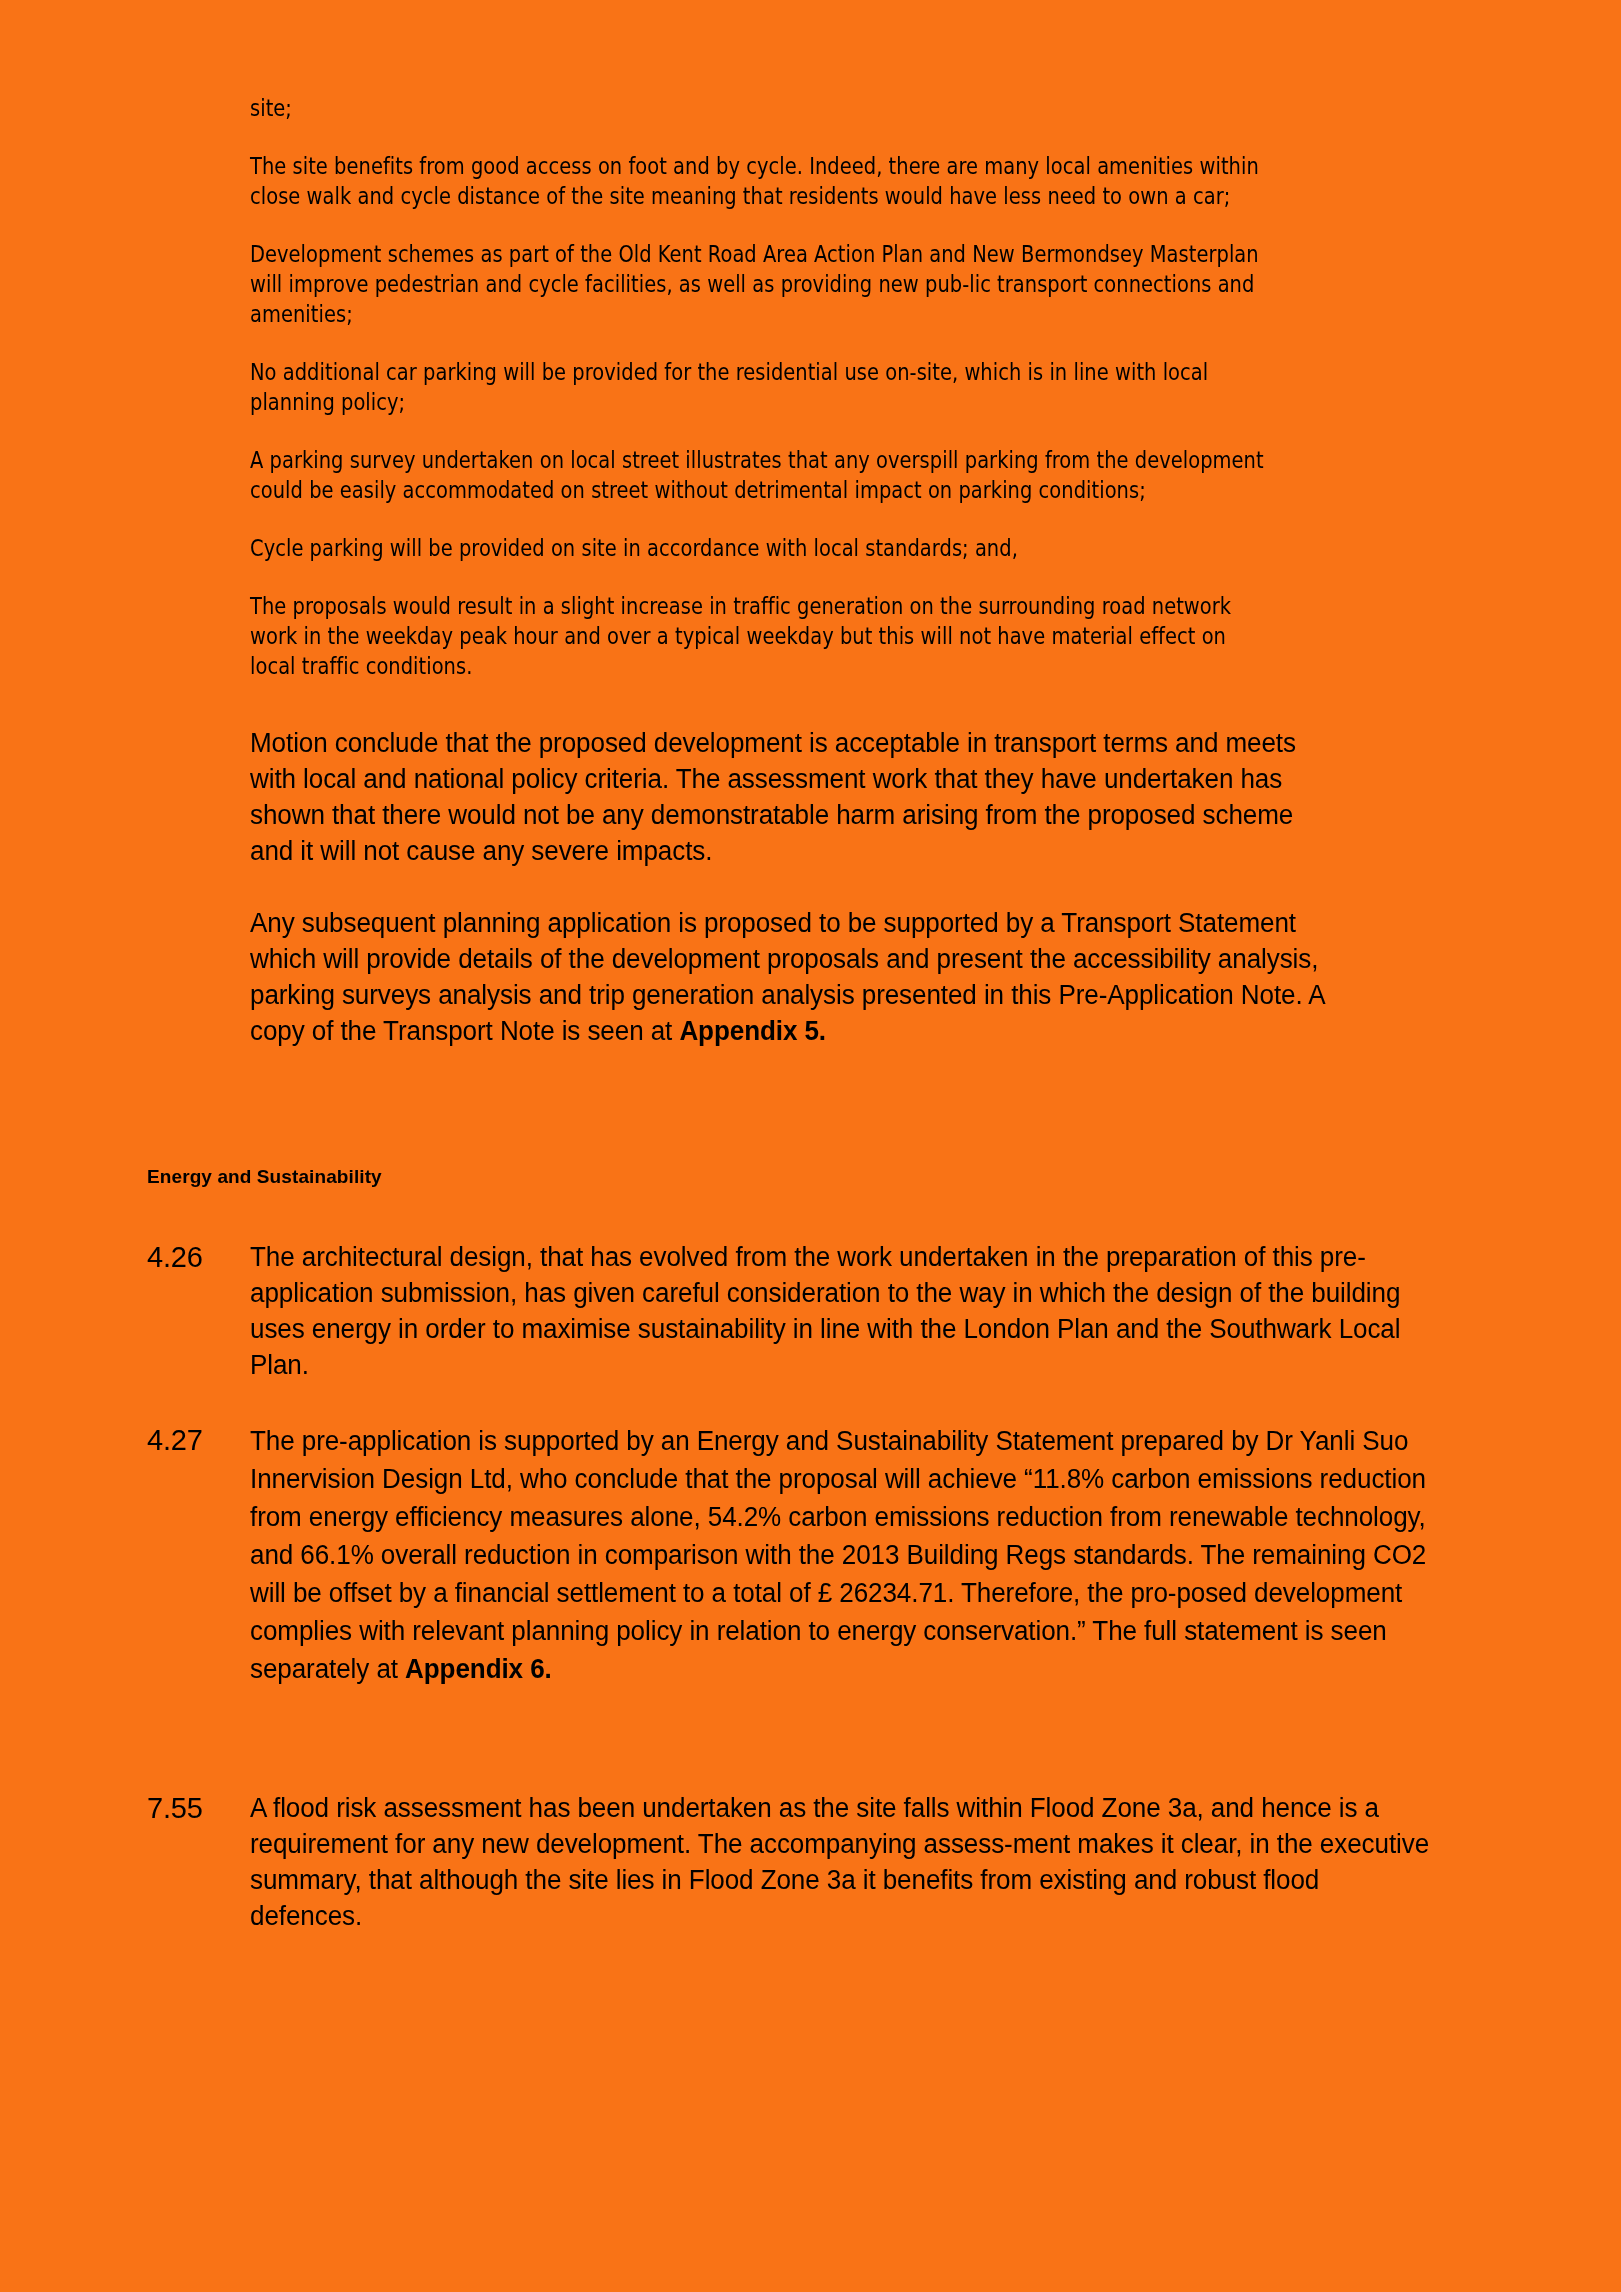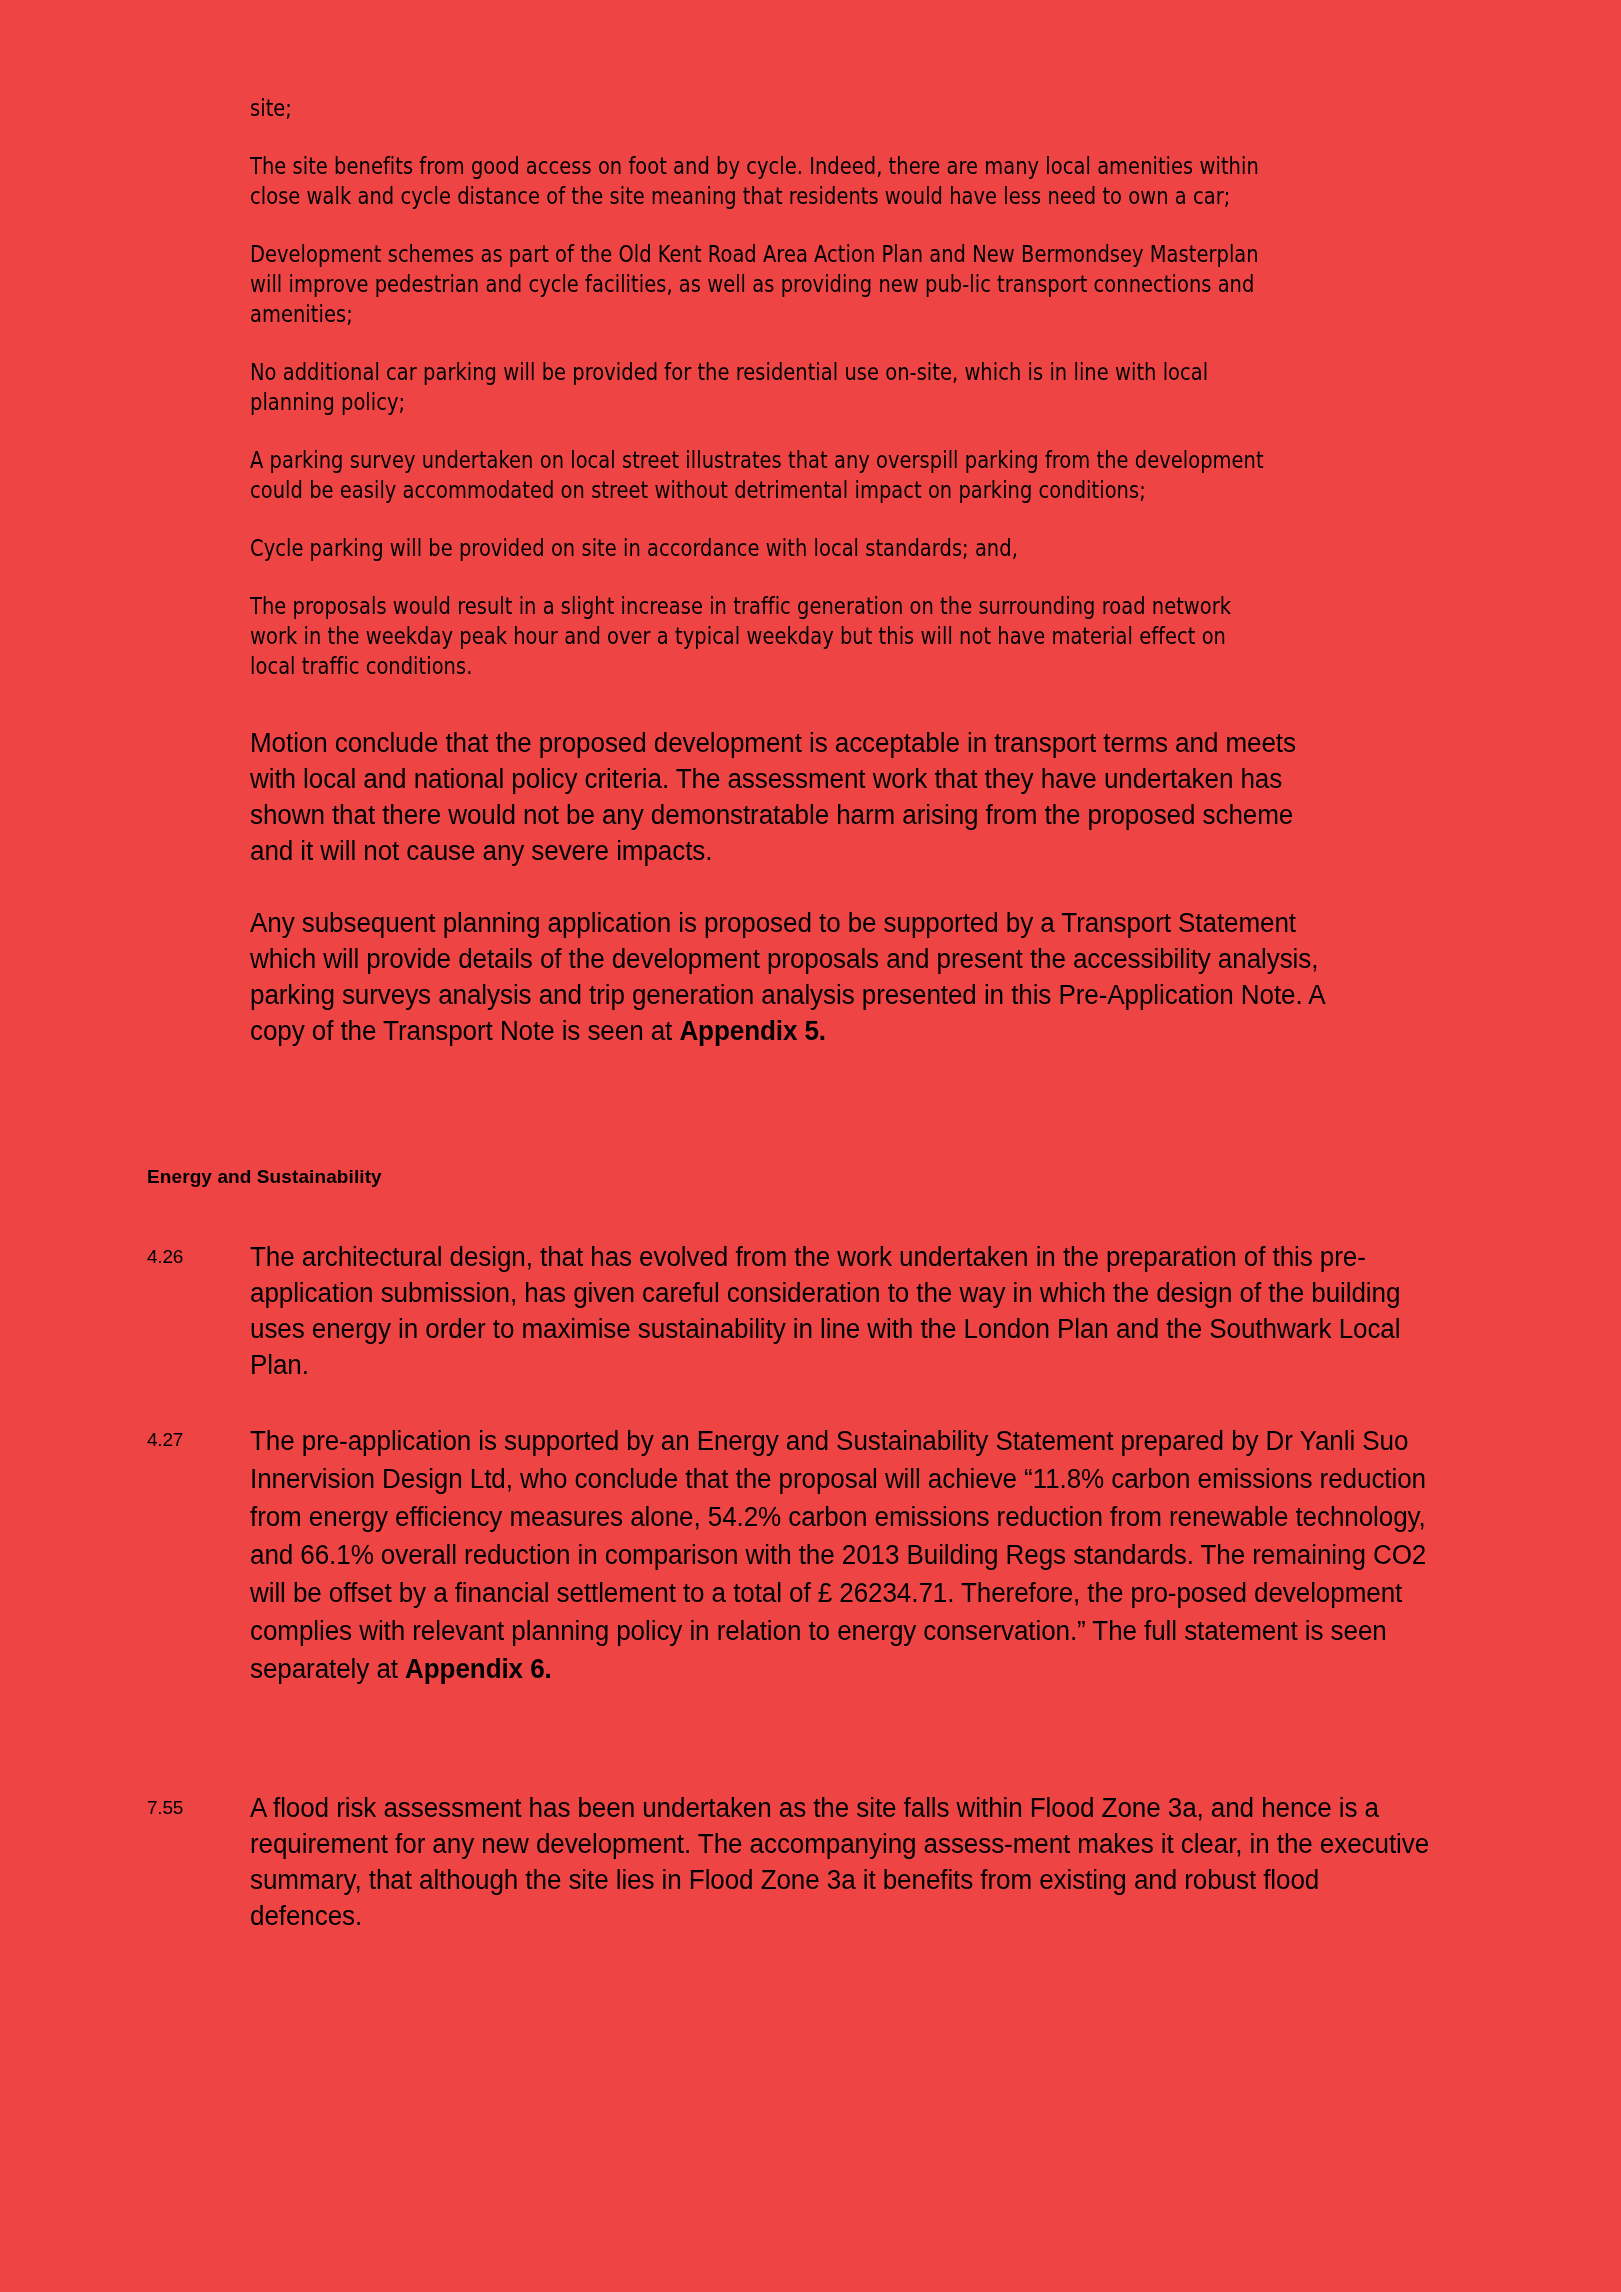--- a/index.html
+++ b/index.html
@@ -15,21 +15,21 @@
     color: #000000;
     -webkit-font-smoothing: antialiased;
   }
 
   .page {
     position: absolute;
     left: 0;
     top: 0;
     width: 1621px;
     height: 2293px;
-    background: #ef4444;
+    background: #f97316;
     overflow: hidden;
   }
 
   
   .content {
     position: absolute;
     left: 147px;
     top: 93px;
     width: 1333px;
   }
@@ -81,21 +81,21 @@
   
   .clause {
     display: flex;
     align-items: flex-start;
     margin: 0;
   }
   .clause-num {
     flex: 0 0 auto;
     width: 103px;
     font-family: "Liberation Sans", sans-serif;
-    font-size: 19px;
+    font-size: 29px;
     line-height: 36px;
     letter-spacing: -0.2px;
     color: #000;
   }
   .clause-body {
     flex: 1 1 auto;
     font-family: "Liberation Sans", sans-serif;
     font-size: 27px;
     line-height: 36px;
     letter-spacing: -0.1px;

